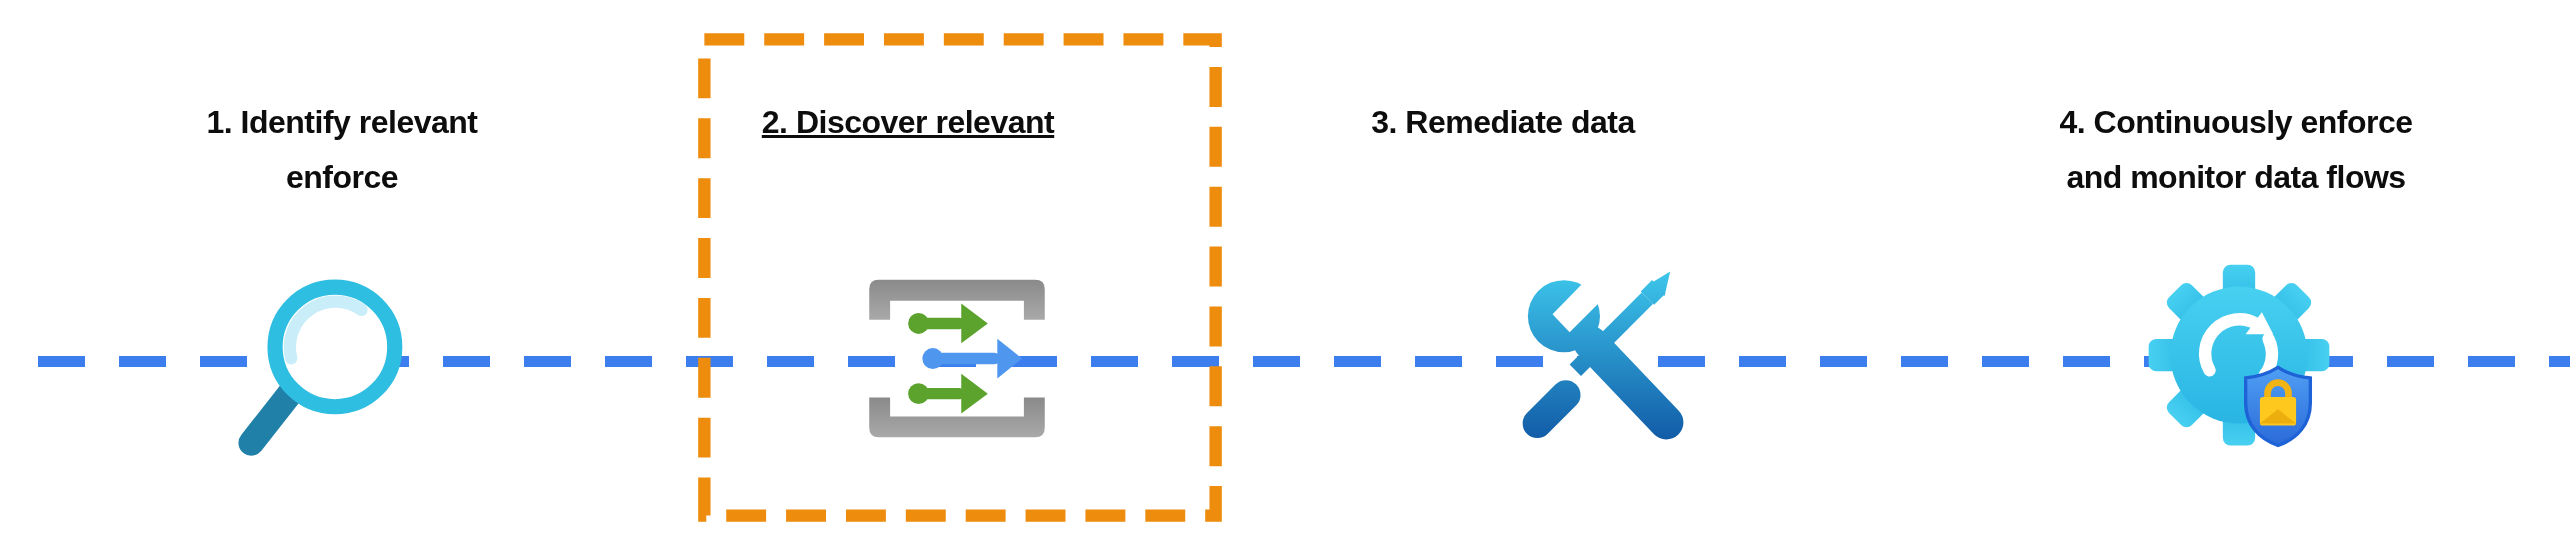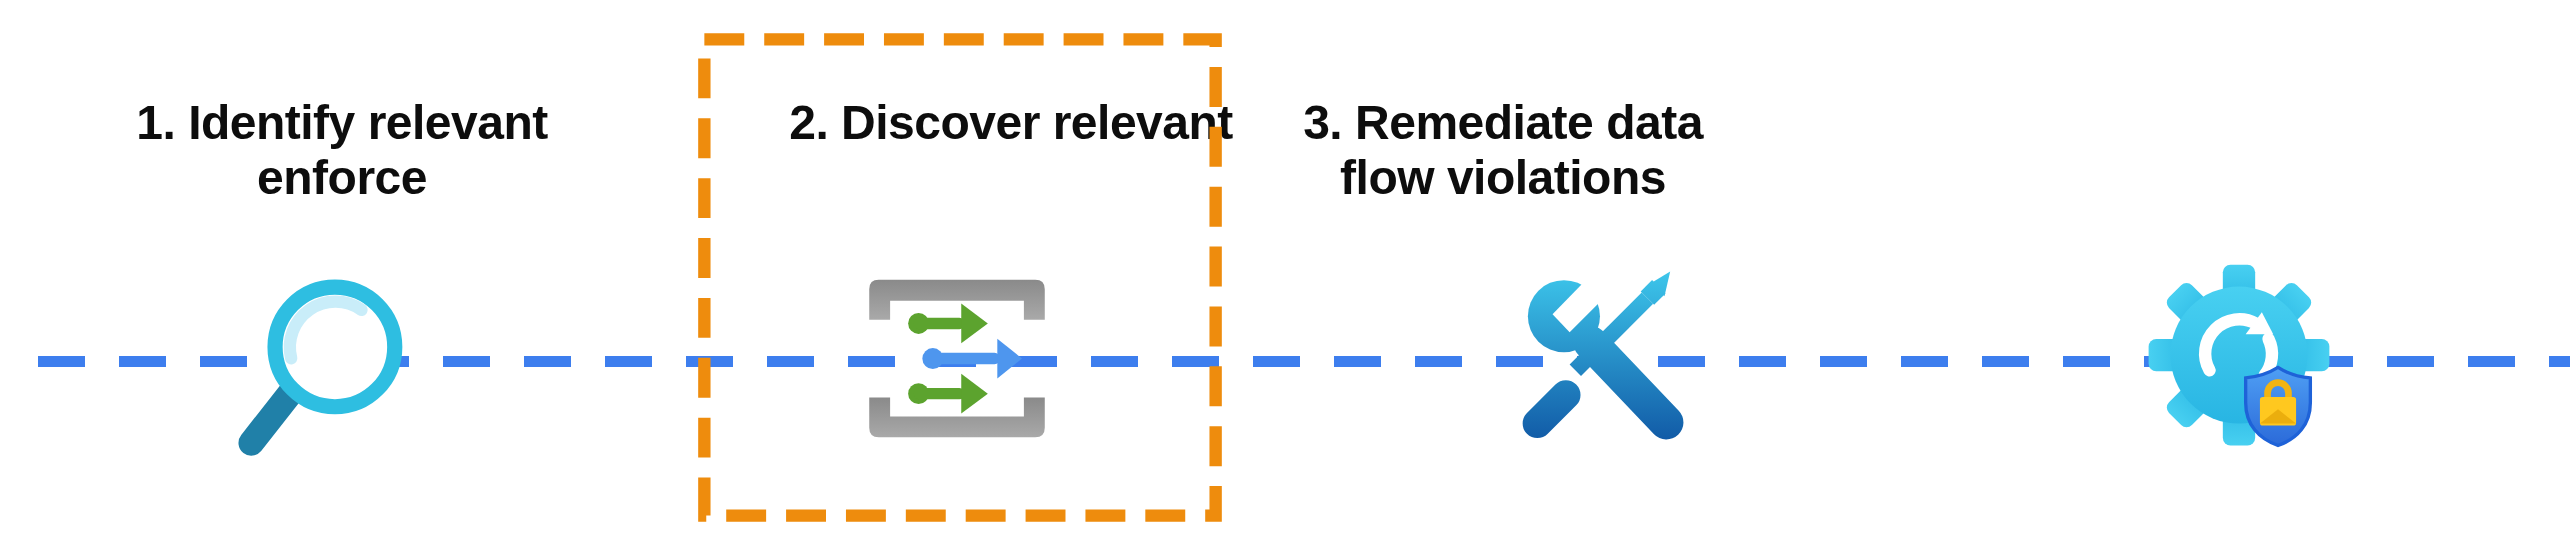--- a/index.html
+++ b/index.html
@@ -15,27 +15,27 @@
     left:38px;top:356px;
     width:2532px;height:11.4px;
     background:repeating-linear-gradient(90deg,#3d7eee 0px,#3d7eee 47px,transparent 47px,transparent 81px);
   }
   .step-title{
     position:absolute;
     top:95px;
     transform:translateX(-50%);
     text-align:center;
     color:#0d0d0d;
-    font-size:48px;
+    font-size:32px;
     line-height:55px;
     font-weight:700;
     letter-spacing:-0.5px;
     white-space:nowrap;
   }
-  .t1{left:342px;}  .t2{left:1011px;}  .t3{left:1503px;}  .t4{left:2236px;}
+  .t1{left:342px;}  .t2{left:908px;text-decoration:underline;}  .t3{left:1503px;}  .t4{left:2236px;}
   .icon-svg{position:absolute;}
   #magnifier-svg{left:219px;top:264px;}
   #dataflows-svg{left:855px;top:274px;}
   #tools-svg{left:1507px;top:264px;}
   #gearshield-svg{left:2141px;top:259px;}
   #highlight-box-svg{left:692px;top:27px;}
 </style>
 </head>
 <body>
 
@@ -45,21 +45,24 @@
 
   <div class="step-title t1">
     <div>1. Identify relevant</div>
     <div>enforce</div>
   </div>
   <div class="step-title t2">
     <div>2. Discover relevant</div>
   </div>
   <div class="step-title t3">
     <div>3. Remediate data</div>
-    <div>flow violations</div>
+  </div>
+  <div class="step-title t4">
+    <div>4. Continuously enforce</div>
+    <div>and monitor data flows</div>
   </div>
 
   <svg id="magnifier-svg" class="icon-svg" width="190" height="200" viewBox="0 0 200 210">
     <line x1="78" y1="132" x2="34" y2="188" stroke="#2080a8" stroke-width="27" stroke-linecap="round"></line>
     <circle cx="122" cy="87" r="63" fill="#ffffff" stroke="#2ebee1" stroke-width="16"></circle>
     <path d="M76,99 A48,48 0 0 1 150,48" fill="none" stroke="#c9edf9" stroke-width="13" stroke-linecap="round"></path>
   </svg>
 
   <svg id="dataflows-svg" class="icon-svg" width="204" height="171" viewBox="0 0 215 180">
     <defs>

